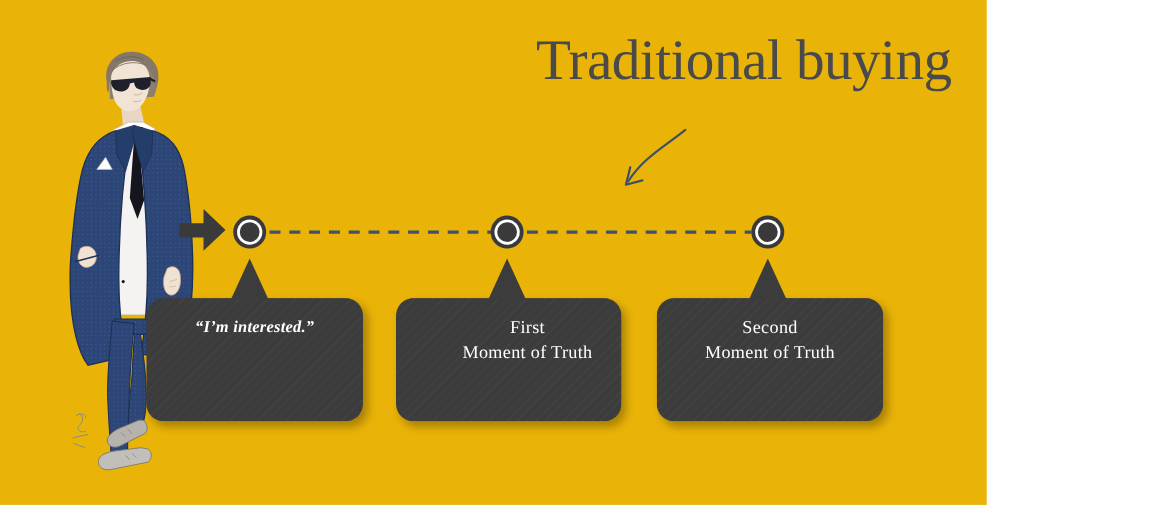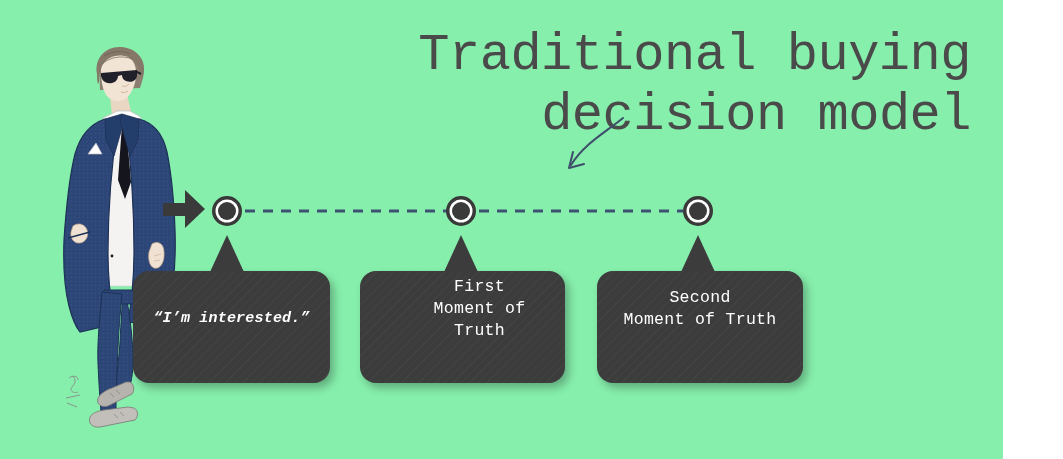--- a/index.html
+++ b/index.html
@@ -1,18 +1,18 @@
 <!DOCTYPE html>
 <html><head>
 <meta charset="utf-8">
 <style>
   html,body { margin:0; padding:0; background:#ffffff; }
   .canvas {
-    position:relative; width:1003px; height:459px; background:#86efac;
-    overflow:hidden; font-family:Liberation Mono, monospace;
+    position:relative; width:897px; height:459px; background:#eab308;
+    overflow:hidden; font-family:Liberation Serif, serif;
   }
 
   
   .title {
     position:absolute; top:26px; right:32px; text-align:right;
     font-size:52px; line-height:60px; letter-spacing:-0.5px;
     font-weight:300; color:#4a4a4a;
   }
 
   
@@ -38,21 +38,21 @@
   .b3 { left:597px; width:206px; }
   .b1 .tail { left:77px; }
   .b2 .tail { left:84px; }
   .b3 .tail { left:84px; }
   .bname {
     font-size:16.5px; line-height:22px; text-align:center;
     white-space:pre-line; letter-spacing:0.3px;
     height:46px; display:flex; align-items:center; justify-content:center;
   }
   .bquote {
-    margin-top:24px; font-style:italic; font-weight:bold;
+    margin-top:4px; font-style:italic; font-weight:bold;
     font-size:15px; letter-spacing:0.2px; text-align:center;
   }
 
   .man-svg { position:absolute; left:42px; top:24px; width:162px; height:422px; }
 </style>
 </head>
 <body>
 
 <div class="canvas">
 
@@ -101,21 +101,20 @@
       <path d="M88,358 C92,360 93,366 90,370 L66,382 C59,384 54,380 56,374 C58,370 64,366 70,364 L84,358 Z" fill="#b6b3af" stroke="#7a7672" stroke-width="0.8"></path>
       <path d="M92,384 C96,386 97,392 93,396 L58,403 C50,404 46,399 48,393 C50,389 56,387 62,386 L86,383 Z" fill="#c2bfba" stroke="#7a7672" stroke-width="0.8"></path>
       <path d="M78,388 L82,392 M72,390 L76,394 M74,366 L78,370 M68,369 L72,373" stroke="#7a7672" stroke-width="0.6" fill="none"></path>
     </g>
 
     <path d="M30,352 c5,3 3,8 0,11 c-3,3 1,7 6,5 m-9,-14 c4,-3 9,-2 9,2 m-12,18 l14,-3 m-13,8 l10,4" stroke="#8b8b8b" stroke-width="0.9" fill="none"></path>
   </svg>
 
   <div class="title">
     <div>Traditional buying</div>
-    <div>decision model</div>
   </div>
 
   <svg class="flow-layer" viewBox="0 0 1063 459" xmlns="http://www.w3.org/2000/svg">
 
     <line x1="245" y1="211" x2="683" y2="211" stroke="#3d5170" stroke-width="3" stroke-dasharray="10 8"></line>
 
     <polygon points="163,203 185,203 185,190 205,209 185,228 185,216 163,216" fill="#3a3a3a"></polygon>
 
     <g>
       <circle cx="227" cy="211" r="15" fill="#393939"></circle>

